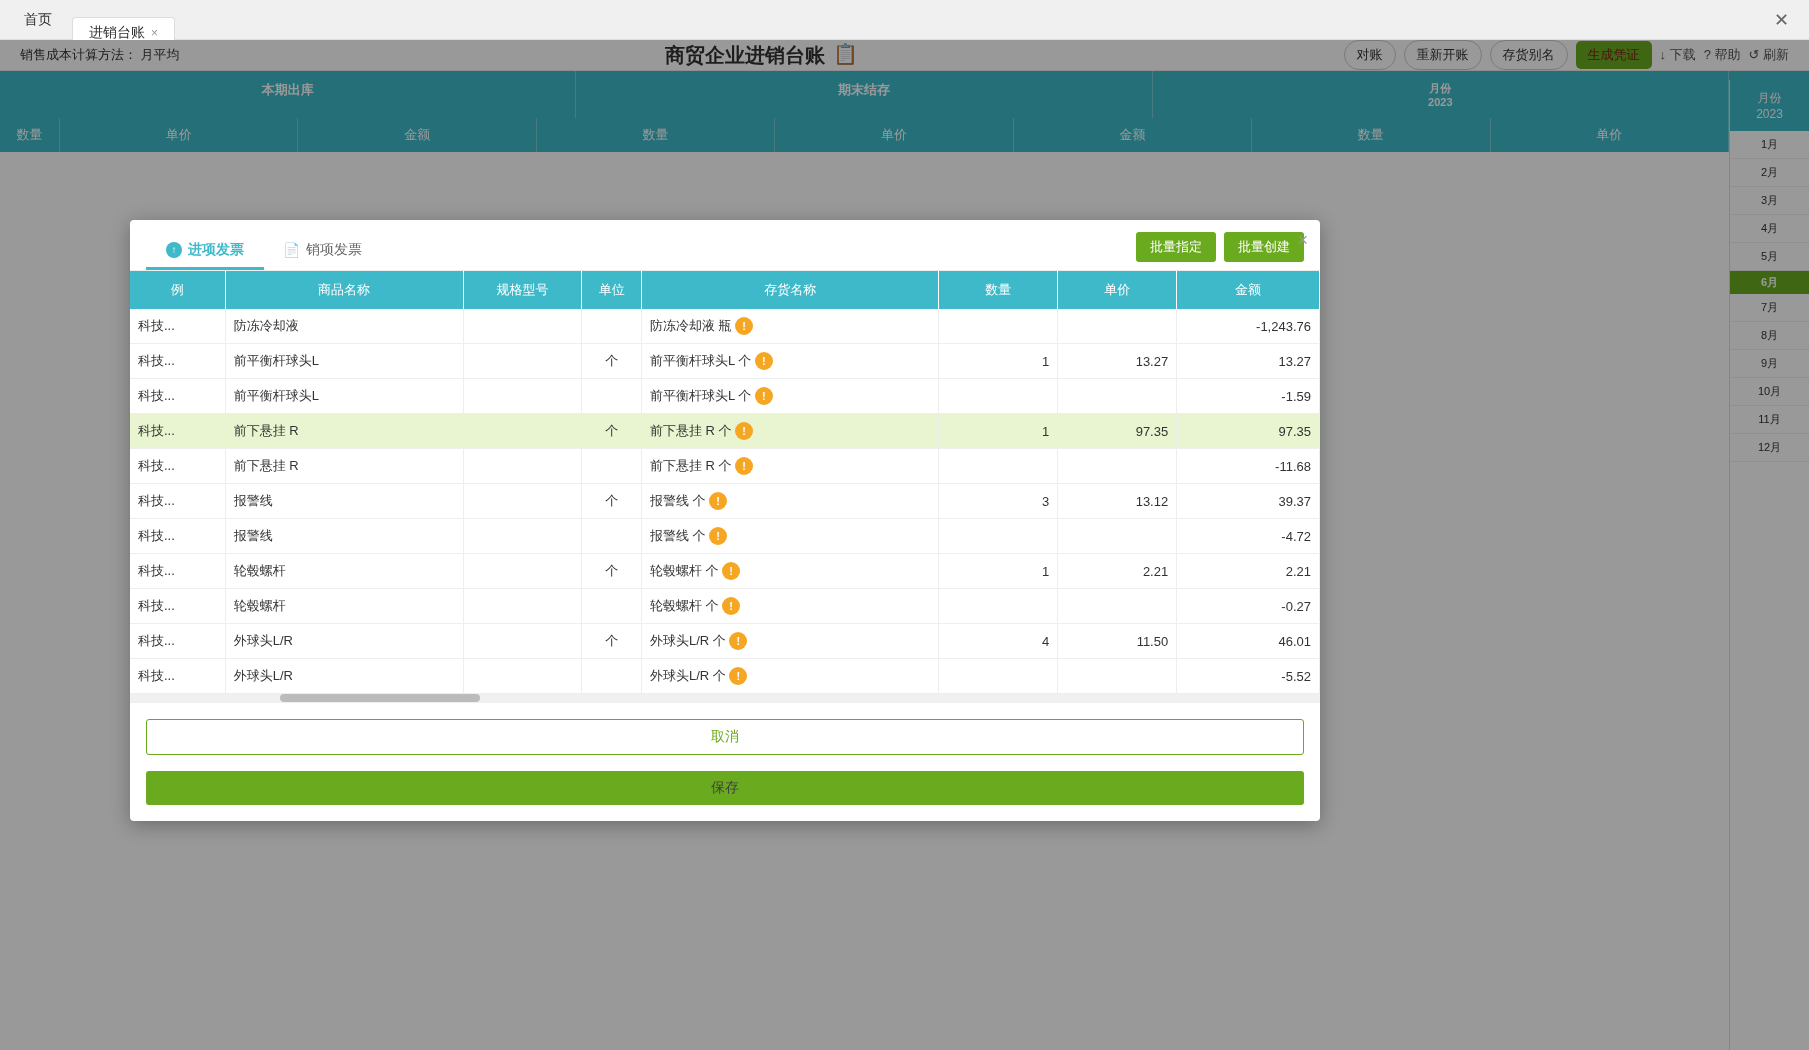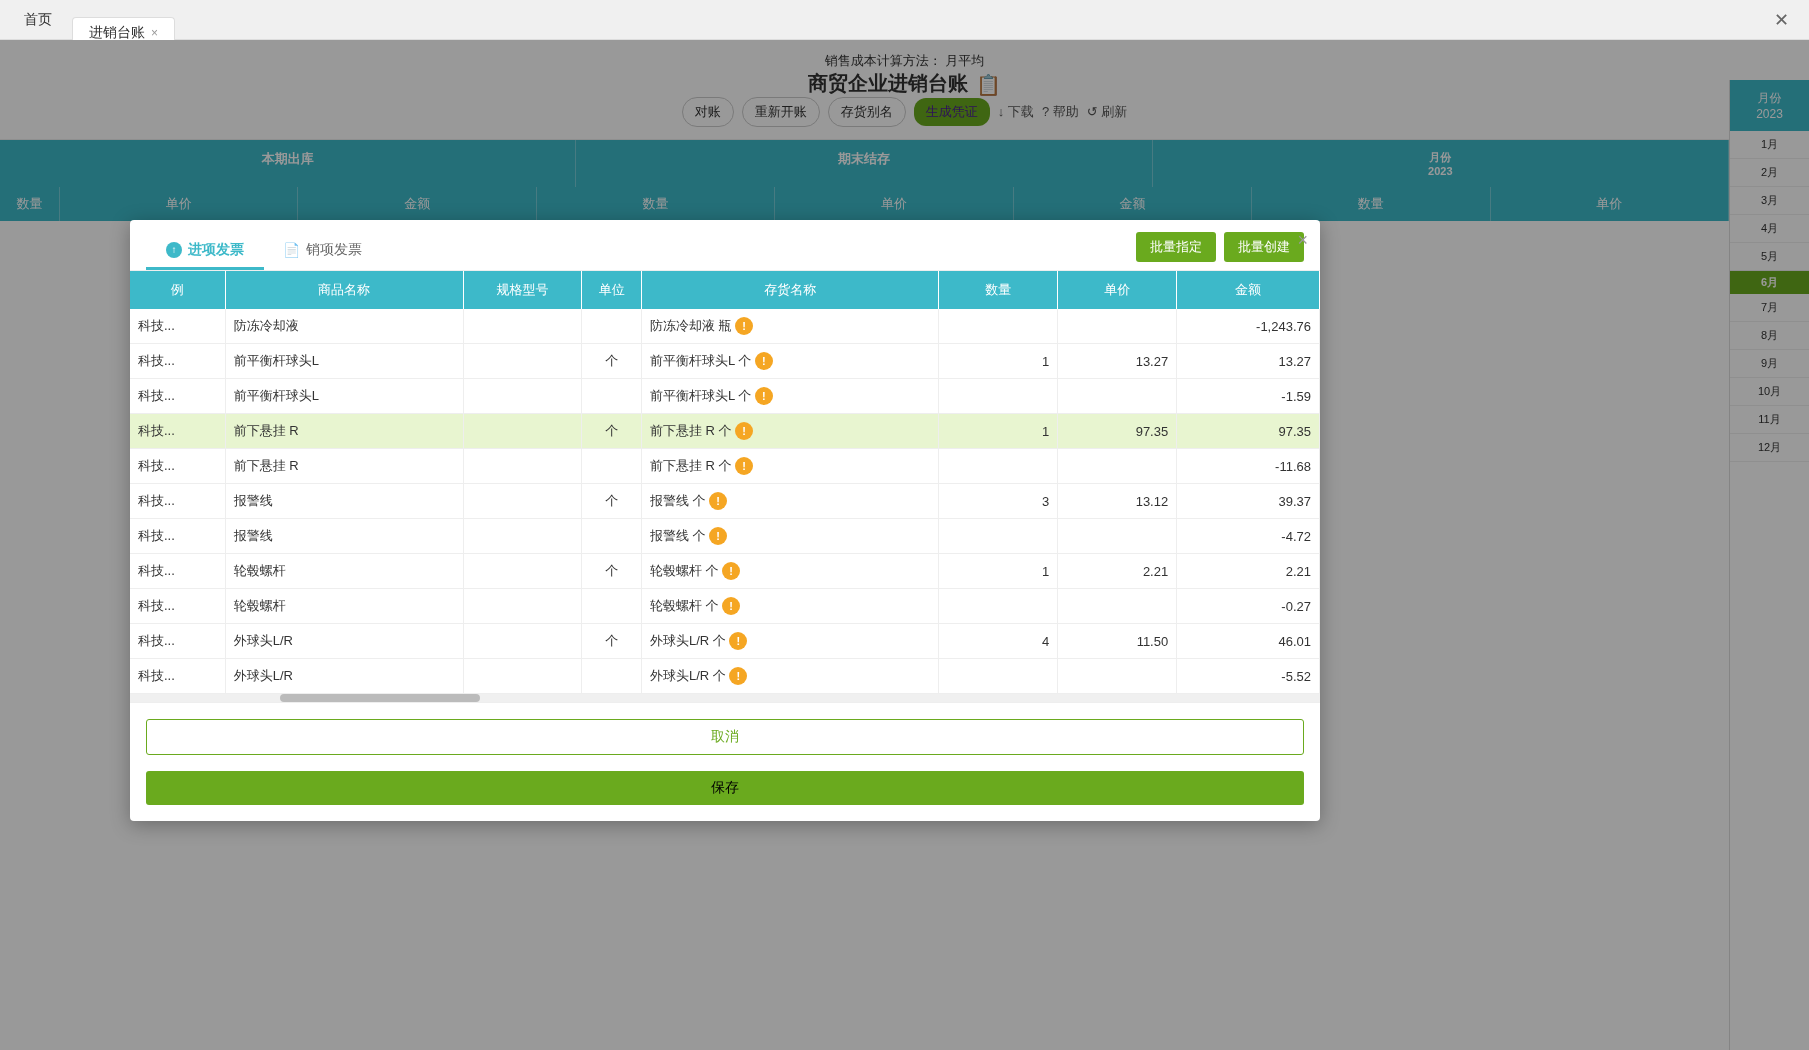--- a/index.html
+++ b/index.html
@@ -60,60 +60,59 @@
     .main-content {
       background: white;
       height: calc(100% - 40px);
       position: relative;
     }
 
     
     .top-toolbar {
       display: flex;
       align-items: center;
-      padding: 12px 20px;
+      padding: 0 20px;
       border-bottom: 1px solid #eee;
       background: white;
-      flex-direction: column;
     }
     .cost-method {
       font-size: 13px;
       color: #333;
     }
     .page-title {
       flex: 1;
       text-align: center;
       font-size: 20px;
       font-weight: bold;
       color: #333;
       display: flex;
-      align-items: flex-end;
+      align-items: flex-start;
       justify-content: center;
       gap: 8px;
     }
     .toolbar-buttons {
       display: flex;
       gap: 8px;
       align-items: center;
     }
     .btn-outline {
       border: 1px solid #ccc;
       background: white;
       padding: 5px 12px;
       border-radius: 15px;
       cursor: pointer;
       font-size: 13px;
       color: #333;
     }
     .btn-green-solid {
       background: #6aaa1e;
-      color: #4c1d95;
+      color: #7f1d1d;
       border: none;
       padding: 5px 12px;
-      border-radius: 12px;
+      border-radius: 5px;
       cursor: pointer;
       font-size: 13px;
     }
     .btn-icon {
       background: none;
       border: none;
       cursor: pointer;
       color: #555;
       font-size: 13px;
       display: flex;
@@ -304,21 +303,21 @@
       background: white;
       border: 1px solid #6aaa1e;
       color: #6aaa1e;
       padding: 8px 40px;
       border-radius: 3px;
       cursor: pointer;
       font-size: 14px;
     }
     .btn-save {
       background: #6aaa1e;
-      color: #000000;
+      color: #404040;
       border: none;
       padding: 8px 40px;
       border-radius: 3px;
       cursor: pointer;
       font-size: 14px;
     }
 
     
     .right-panel {
       position: absolute;

